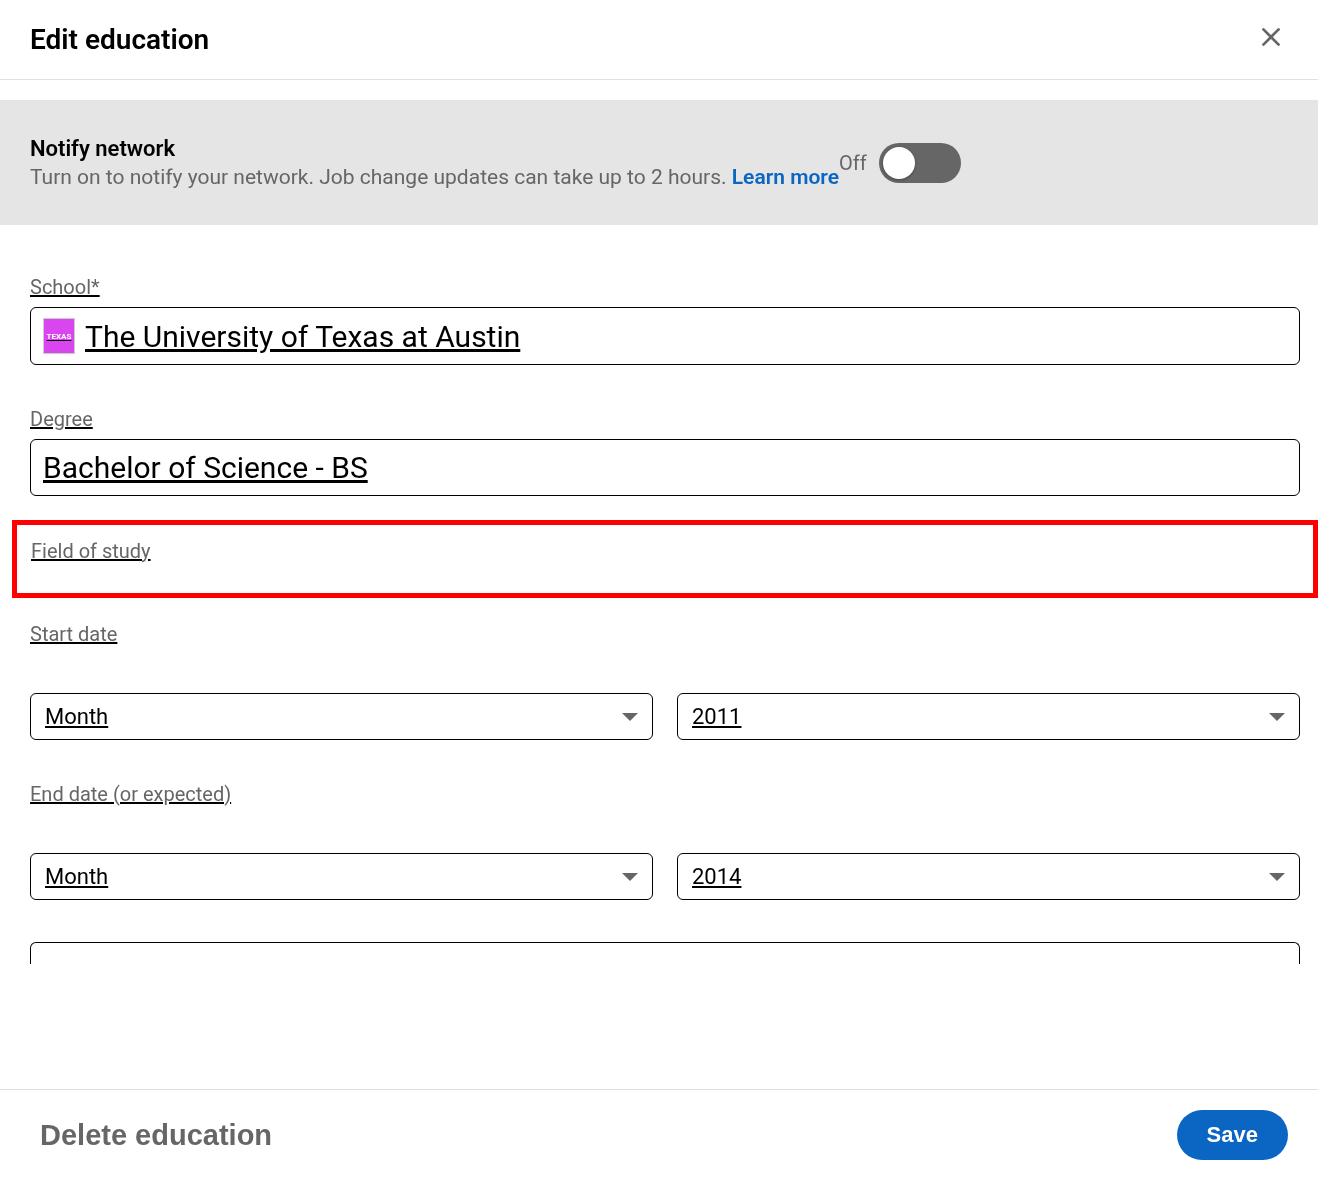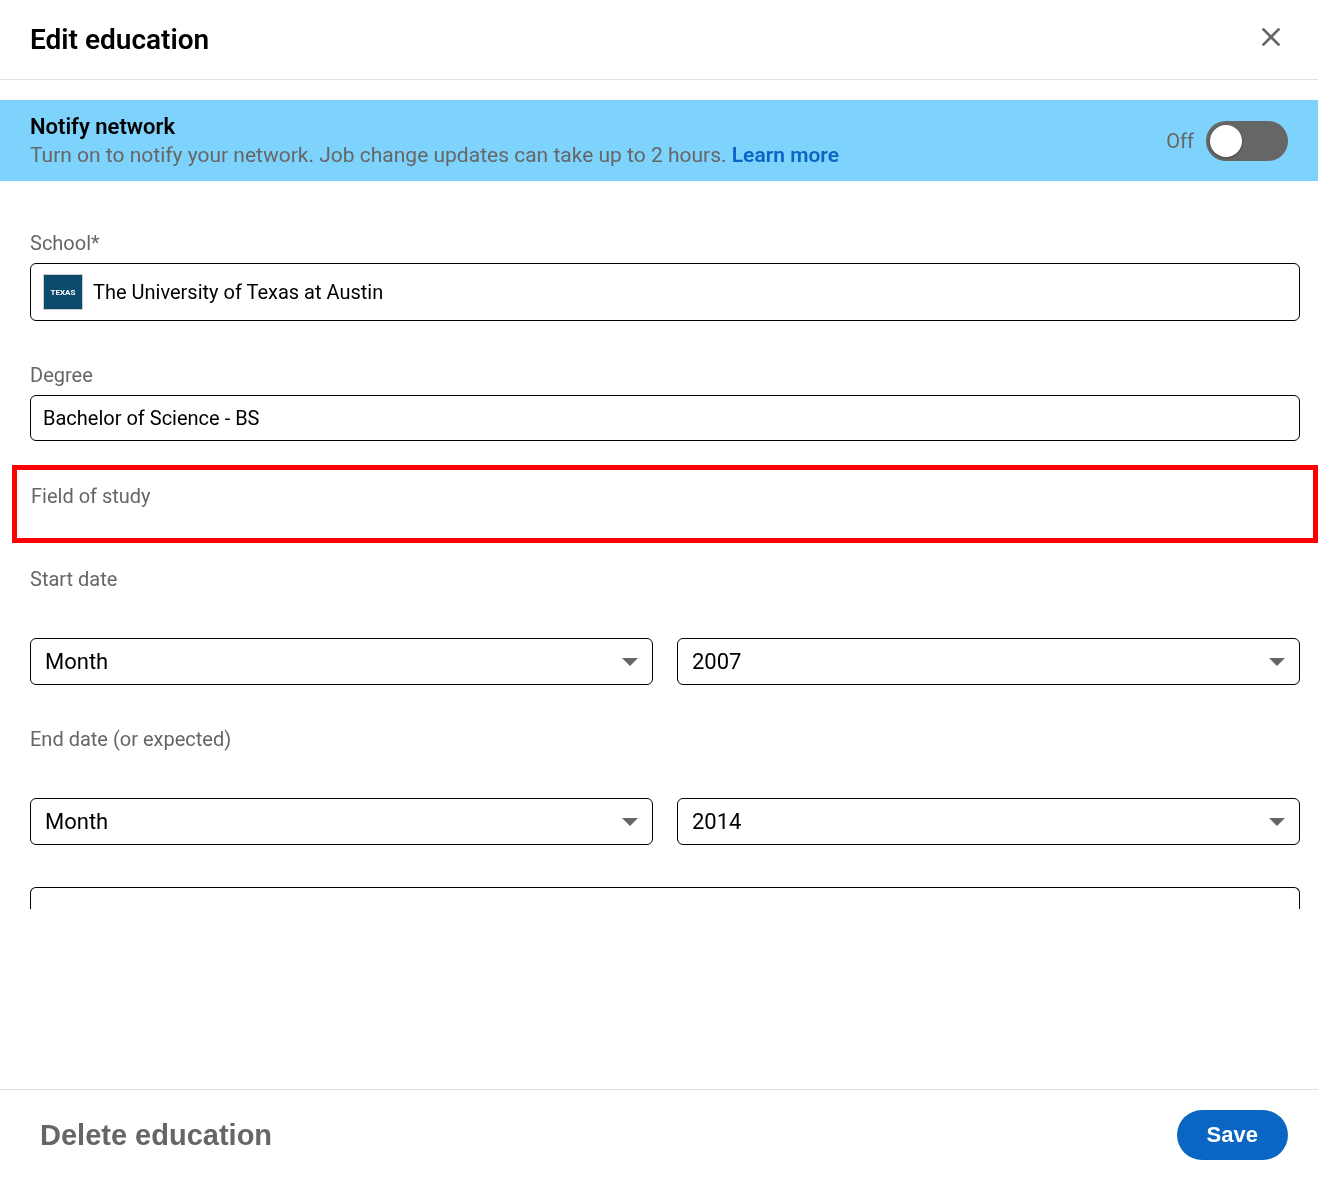--- a/index.html
+++ b/index.html
@@ -37,24 +37,23 @@
     .close-btn {
       background: none;
       border: none;
       font-size: 30px;
       color: #666;
       cursor: pointer;
       padding: 4px;
       line-height: 1;
     }
     .notify-bar {
-      background: #7dd3fc;
-      padding: 14px 30px;
-      display: flex;
-      justify-content: space-between;
+      background: #e5e5e5;
+      padding: 36px 30px;
+      display: flex;
       align-items: center;
     }
     .notify-content h2 {
       font-size: 22px;
       font-weight: 600;
       color: #000;
       margin-bottom: 4px;
     }
     .notify-content p {
       font-size: 21px;
@@ -90,20 +89,21 @@
       border-radius: 50%;
       position: absolute;
       top: 4px;
       left: 4px;
       box-shadow: 0 1px 3px rgba(0,0,0,0.3);
     }
     .body {
       flex: 1;
       overflow-y: auto;
       padding: 30px 18px 0 30px;
+      text-decoration: underline;
     }
     .field {
       margin-bottom: 42px;
     }
     .field-label {
       font-size: 20px;
       color: #666;
       margin-bottom: 8px;
       display: block;
     }
@@ -112,29 +112,29 @@
       border-radius: 6px;
       padding: 10px 12px;
       display: flex;
       align-items: center;
       gap: 10px;
       font-size: 22px;
     }
     .input-wrap input {
       border: none;
       outline: none;
-      font-size: 20px;
+      font-size: 30px;
       width: 100%;
       font-family: inherit;
       background: transparent;
     }
     .school-logo {
-      width: 40px;
+      width: 32px;
       height: 36px;
-      background: #0c4a6e;
+      background: #d946ef;
       border: 1px solid #ccc;
       display: flex;
       align-items: center;
       justify-content: center;
       color: #fff;
       font-size: 8px;
       font-weight: bold;
       flex-shrink: 0;
     }
     .highlight-box {
@@ -262,21 +262,21 @@
     </div>
 
     <div class="field">
       <label class="field-label">Start date</label>
       <div class="date-row">
         <div class="select-wrap">
           <span>Month</span>
           <span class="select-caret"></span>
         </div>
         <div class="select-wrap">
-          <span>2007</span>
+          <span>2011</span>
           <span class="select-caret"></span>
         </div>
       </div>
     </div>
 
     <div class="field">
       <label class="field-label">End date (or expected)</label>
       <div class="date-row">
         <div class="select-wrap">
           <span>Month</span>

